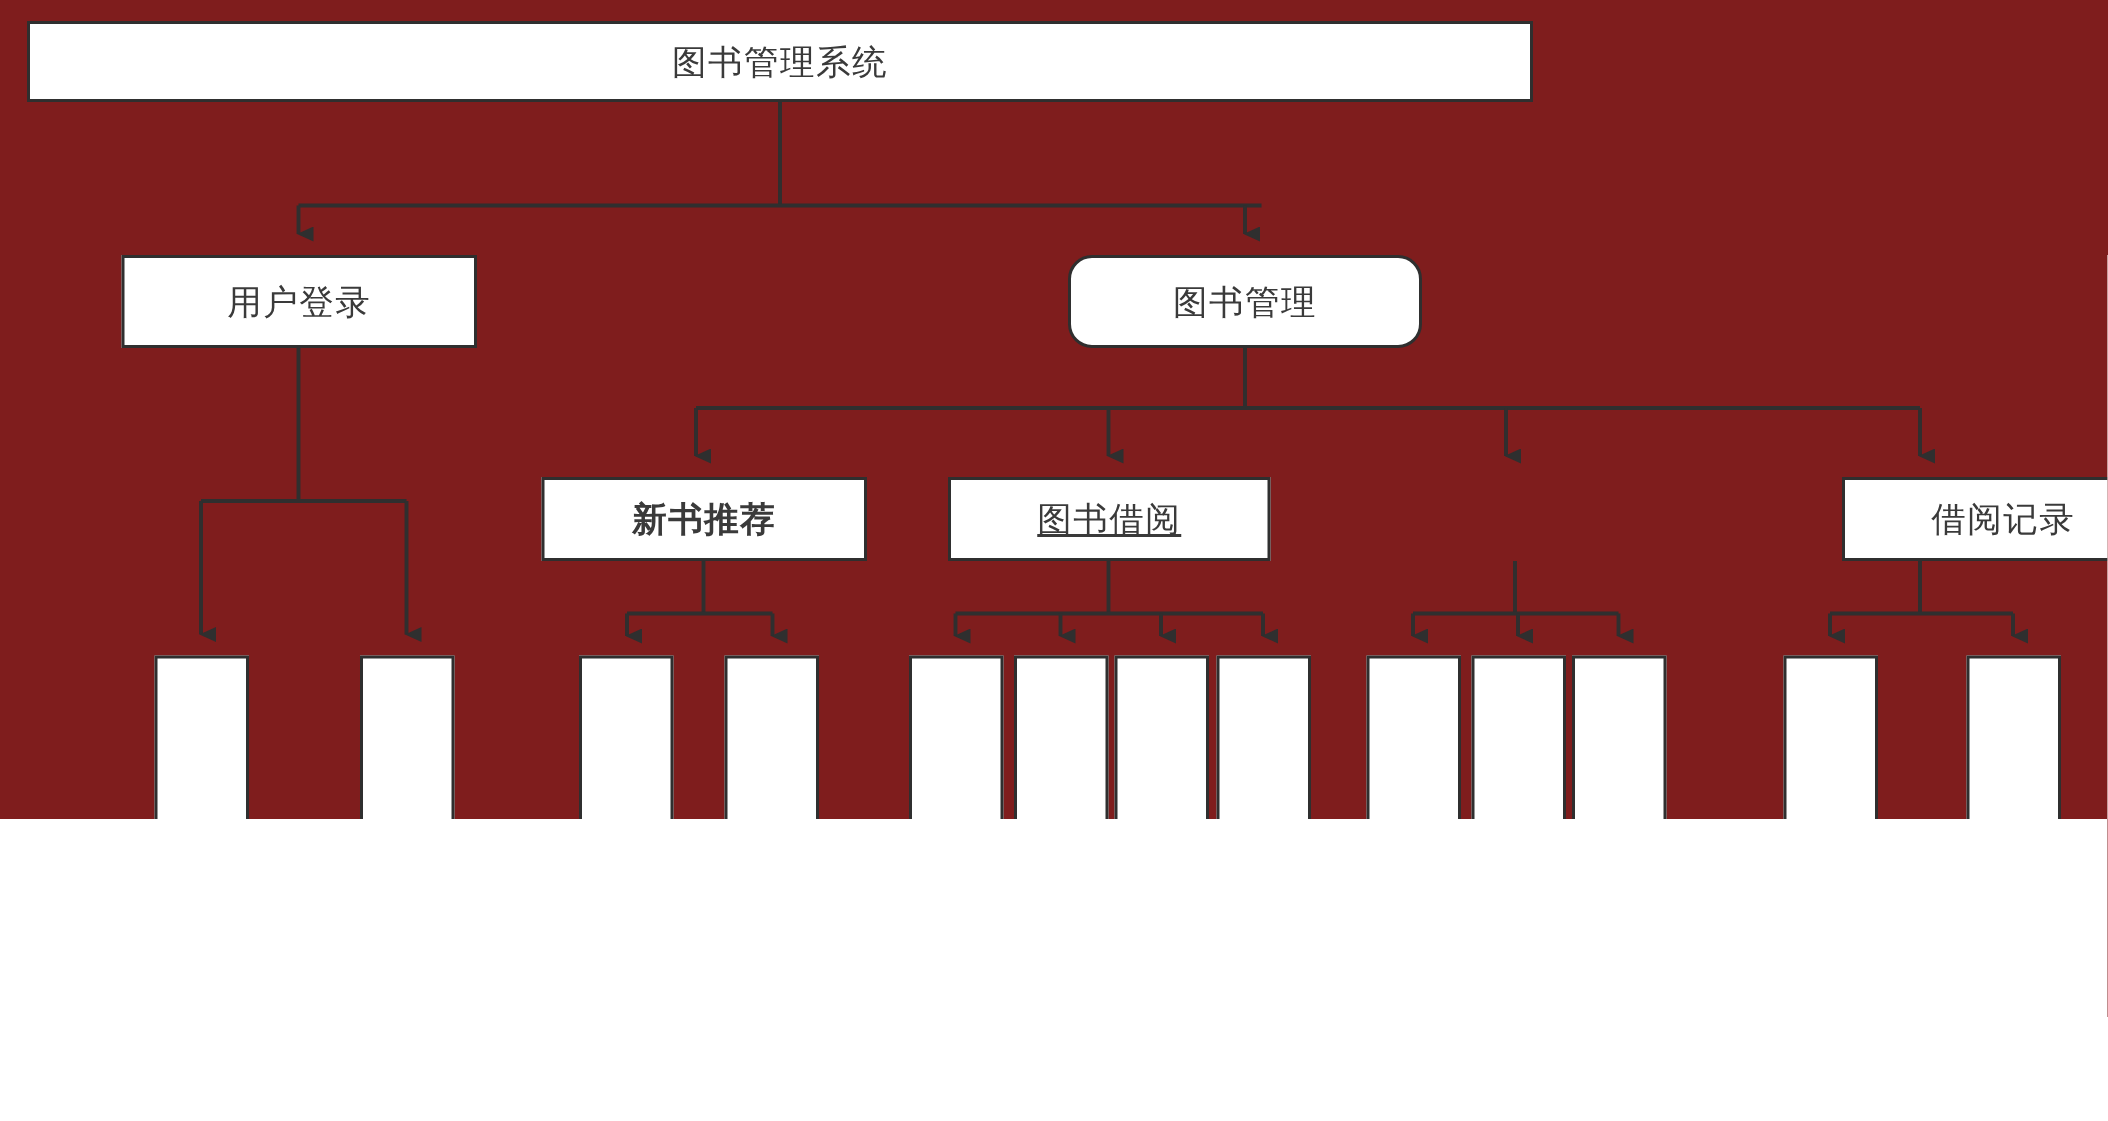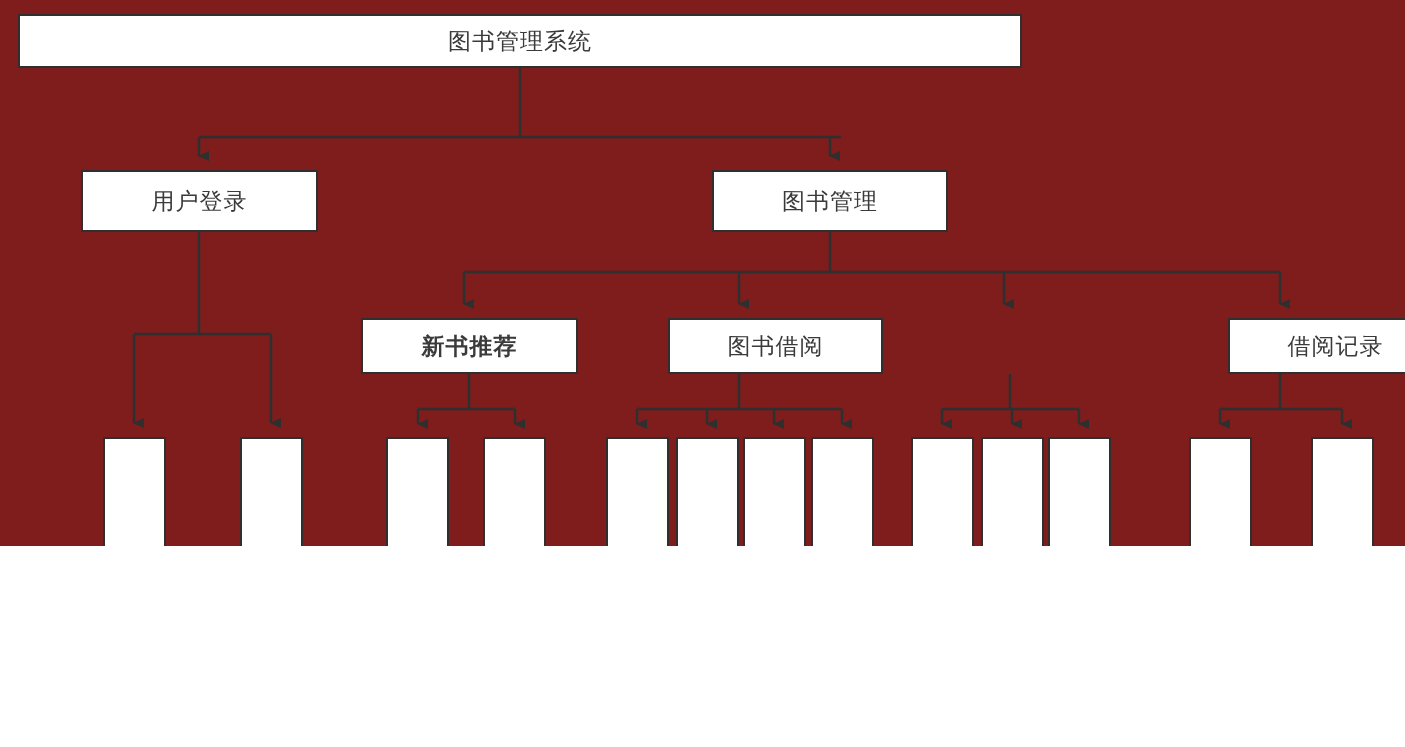--- a/index.html
+++ b/index.html
@@ -119,28 +119,28 @@
     </g>
   </svg>
 
   <div class="node h root" style="left:18px;top:14px;width:1004px;height:54px;">
     <span>图书管理系统</span>
   </div>
 
   <div class="node h" style="left:81px;top:170px;width:237px;height:62px;">
     <span>用户登录</span>
   </div>
-  <div class="node h" style="left:712px;top:170px;width:236px;height:62px;">
+  <div class="node h" style="left:712px;top:170px;width:236px;height:62px;border-radius:16px;">
     <span>图书管理</span>
   </div>
 
   <div class="node h" style="left:361px;top:318px;width:217px;height:56px;font-weight:bold;">
     <span>新书推荐</span>
   </div>
-  <div class="node h" style="left:668px;top:318px;width:215px;height:56px;">
+  <div class="node h" style="left:632px;top:318px;width:215px;height:56px;text-decoration:underline;">
     <span>图书借阅</span>
   </div>
   <div class="node h" style="left:1228px;top:318px;width:215px;height:56px;">
     <span>借阅记录</span>
   </div>
 
   <div class="node v" style="left:103px;top:437px;width:63px;height:297px;">
     <span class="vtext">用户登录</span>
   </div>
   <div class="node v" style="left:240px;top:437px;width:63px;height:297px;">

